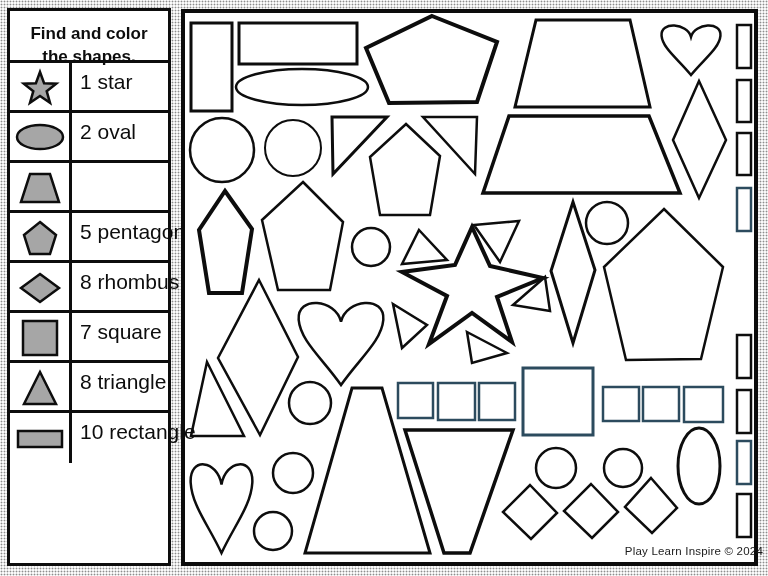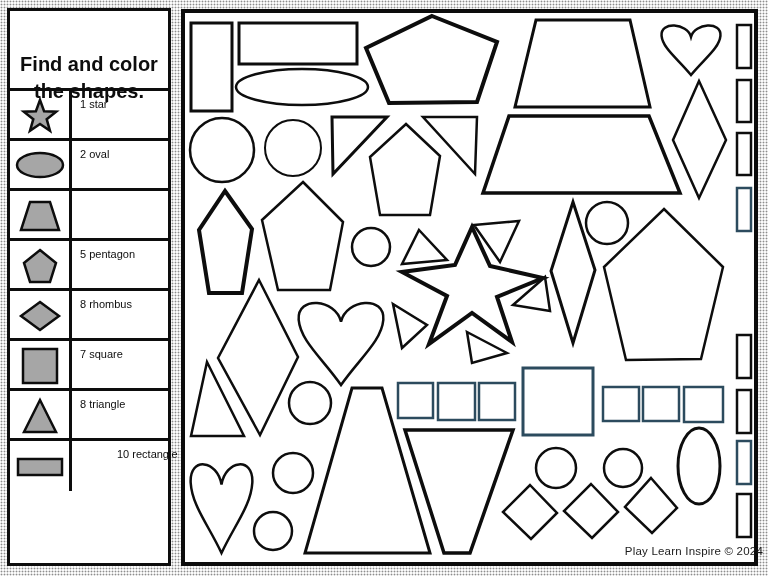--- a/index.html
+++ b/index.html
@@ -14,34 +14,34 @@
     background-image:radial-gradient(#8d8d8d 0.9px,transparent 1.05px);
     background-size:3px 3px;
   }
   
   .legend{
     position:absolute;left:7px;top:8px;width:164px;height:558px;
     box-sizing:border-box;background:#fff;border:3px solid #0d0d0d;
   }
   .legend-title{
     height:52px;box-sizing:border-box;border-bottom:3px solid #0d0d0d;
-    text-align:center;font-weight:bold;font-size:20px;line-height:1.35;
-    padding-top:12px;color:#0d0d0d;margin-top:28px;
+    text-align:center;font-weight:bold;font-size:17px;line-height:1.35;
+    padding-top:12px;color:#0d0d0d;
   }
   .legend-row{
     display:flex;height:50px;box-sizing:border-box;
     border-bottom:3px solid #0d0d0d;
   }
-  .legend-row:last-child{border-bottom:none;gap:37px;}
+  .legend-row:last-child{border-bottom:none;}
   .legend-icon-cell{
     width:62px;box-sizing:border-box;border-right:3px solid #0d0d0d;
     display:flex;align-items:center;justify-content:center;flex:none;
   }
   .legend-label-cell{
-    flex:1;padding:7px 12px 0 8px;font-size:11px;color:#0d0d0d;white-space:nowrap;
+    flex:1;padding:7px 12px 0 8px;font-size:21px;color:#0d0d0d;white-space:nowrap;
   }
   
   .canvas-frame{
     position:absolute;left:181px;top:9px;width:577px;height:557px;
     box-sizing:border-box;background:#fff;border:4px solid #0c0c0c;
   }
   .shapes-overlay{position:absolute;left:0;top:0;width:768px;height:576px;}
   .credit{
     position:absolute;top:545px;right:5px;font-size:11.5px;color:#1c1c1c;
     letter-spacing:0.2px;

